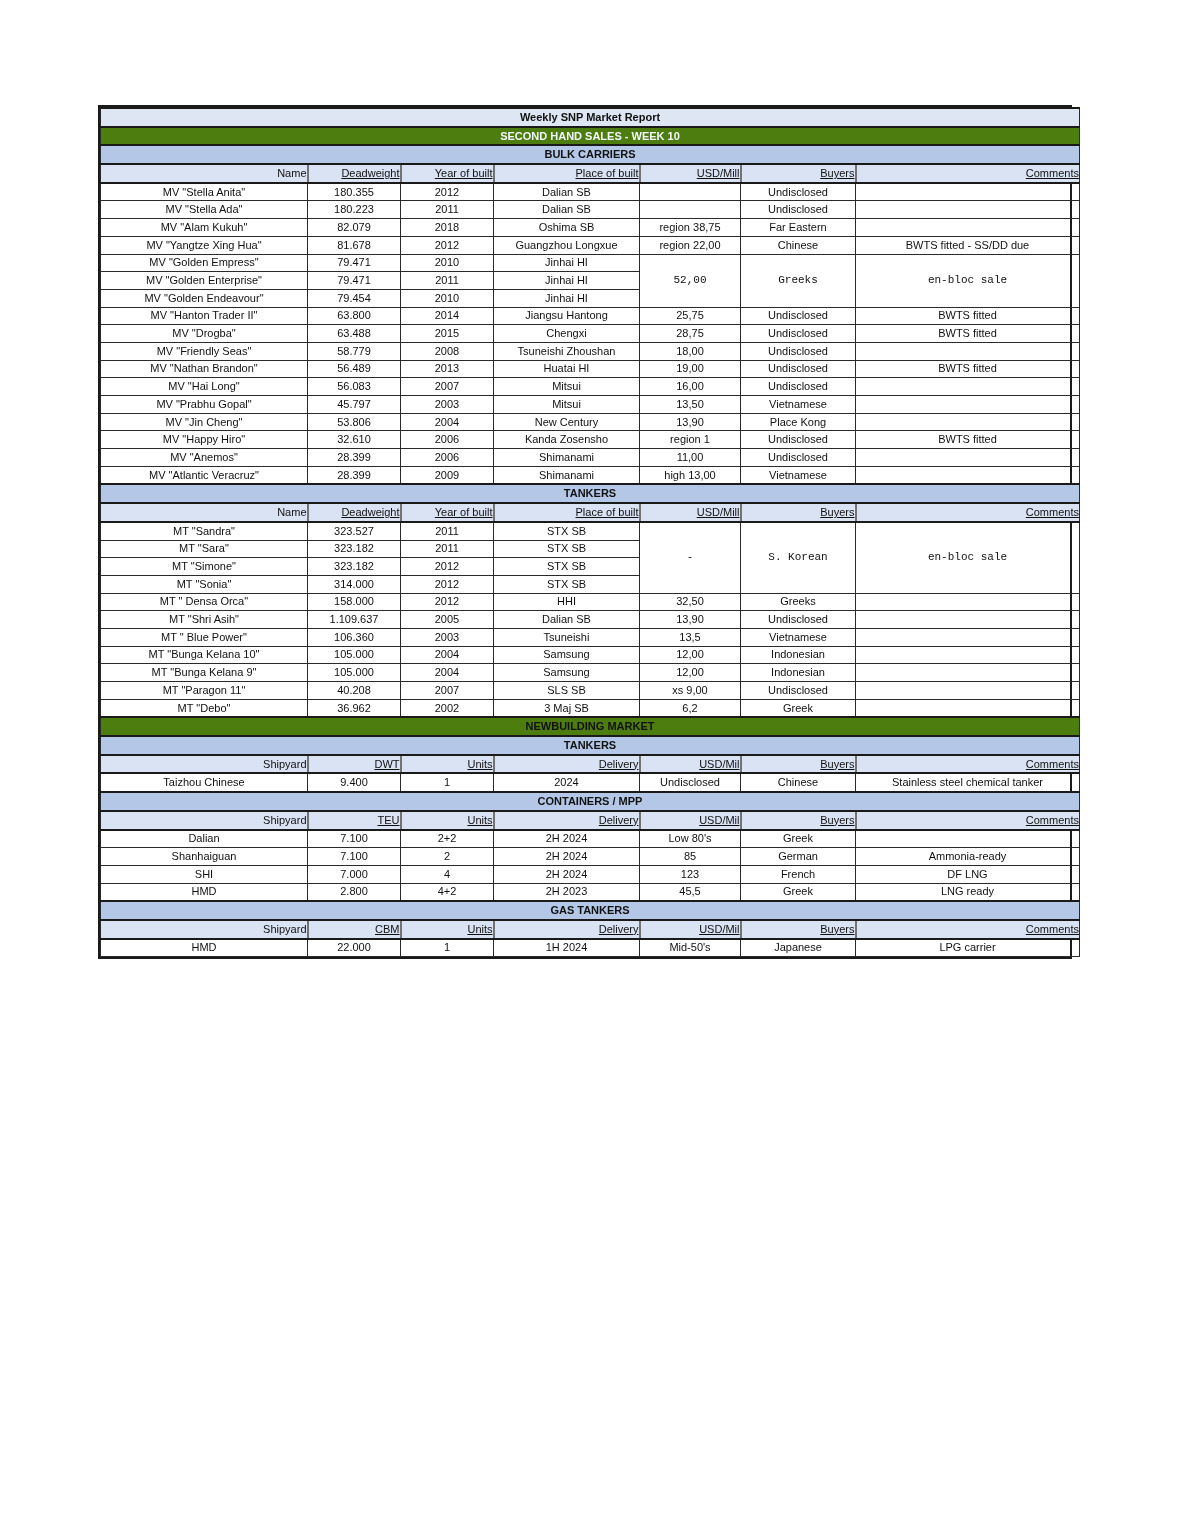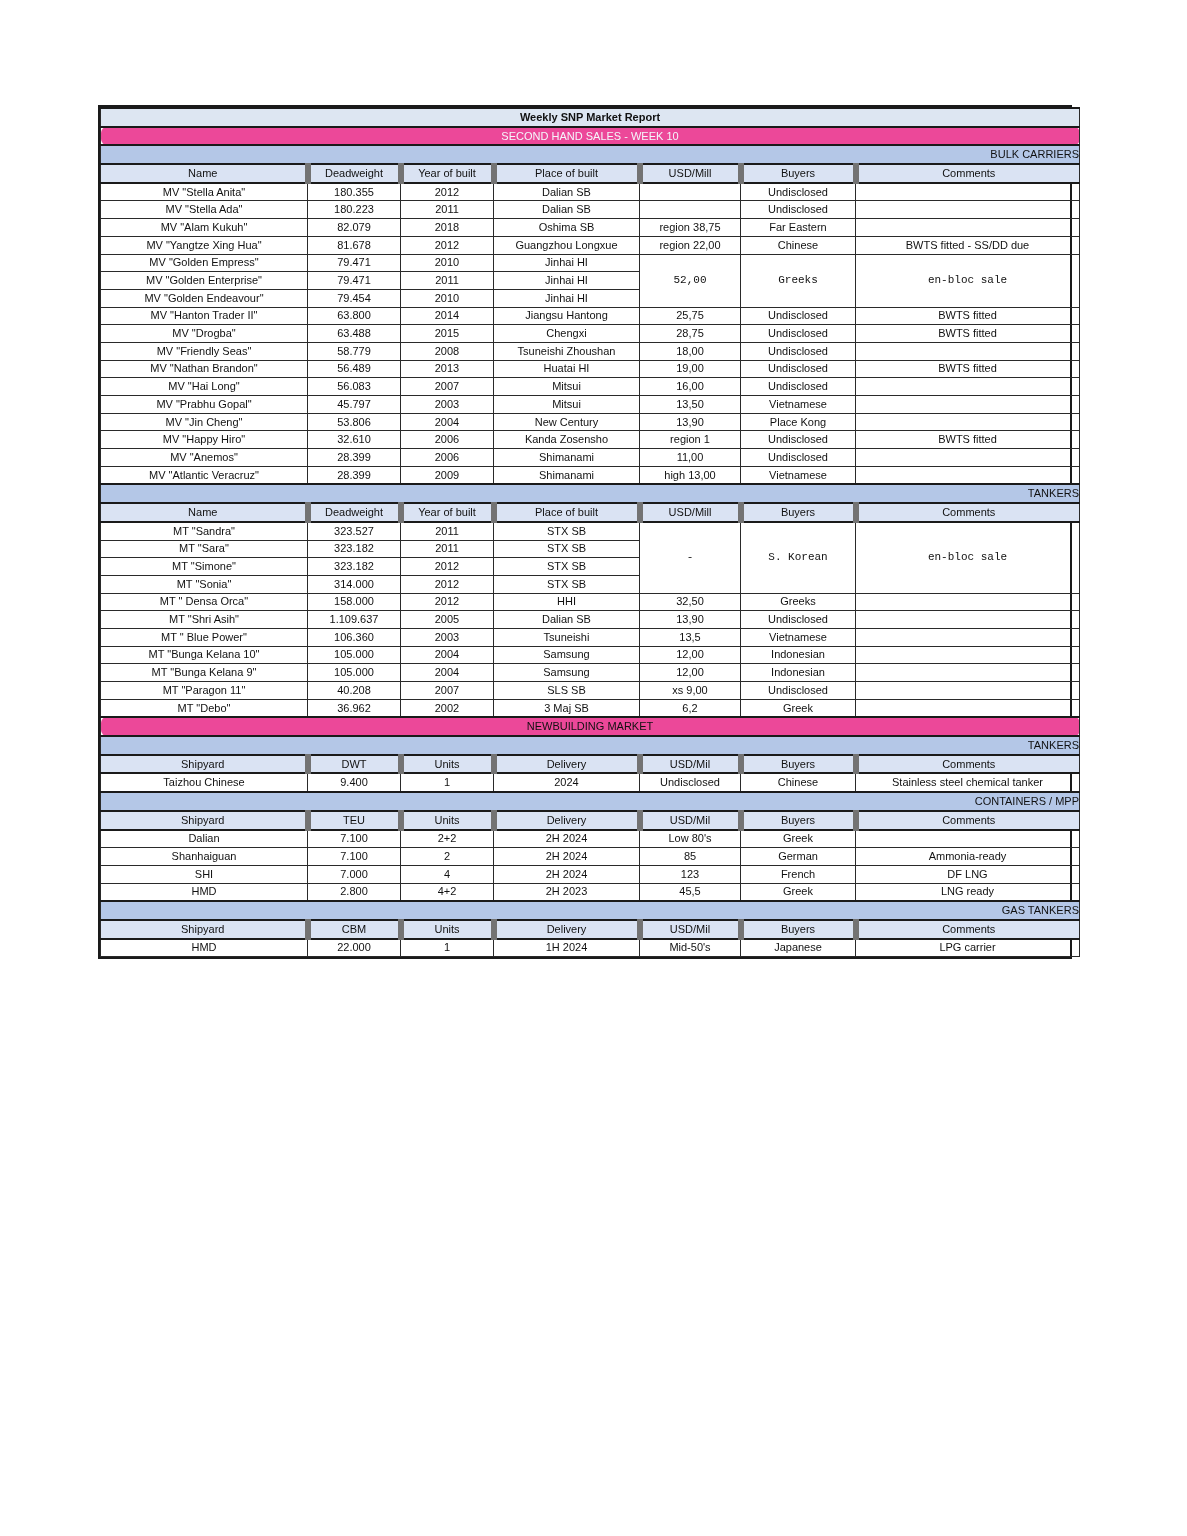--- a/index.html
+++ b/index.html
@@ -5,25 +5,25 @@
   html, body { margin: 0; padding: 0; background: #ffffff; }
   body { width: 1187px; height: 1536px; position: relative; font-family: "Liberation Sans", sans-serif; color: #111; }
   #report {
     position: absolute; left: 98px; top: 105px; width: 974px;
     border: 2px solid #1a1a1a; box-sizing: border-box;
     font-size: 11px;
   }
   table { border-collapse: collapse; width: 100%; table-layout: fixed; }
   td, th { border: 1px solid #2a2a2a; text-align: center; padding: 0; height: 16.7px; line-height: 15px; font-weight: normal; white-space: nowrap; overflow: hidden; }
   .band-title { background: #dde6f2; font-weight: bold; }
-  .band-dark { background: #ec4899; font-weight: normal; border-radius: 6px; }
+  .band-dark { background: #4d7c0f; font-weight: bold; }
   .band-dark.white-text { color: #f4f7fc; }
-  .band-mid { background: #b4c7e7; font-weight: normal; text-align: right; }
-  .hdr td { background: #dae3f3; border-top: 2px solid #1a1a1a; border-bottom: 2px solid #1a1a1a; }
-  .hdr td + td { border-left: 6px solid #737373; }
+  .band-mid { background: #b4c7e7; font-weight: bold; }
+  .hdr td { background: #dae3f3; border-top: 2px solid #1a1a1a; border-bottom: 2px solid #1a1a1a; text-align: right; }
+  .hdr td + td { border-left: 2px solid #737373; text-decoration: underline; }
   .section-row td { border-top: 2px solid #1a1a1a; border-bottom: 2px solid #1a1a1a; }
   col.c1 { width: 207px; } col.c2 { width: 93px; } col.c3 { width: 93px; } col.c4 { width: 146px; }
   col.c5 { width: 101px; } col.c6 { width: 115px; } col.c7 { width: 224px; }
   .merged { vertical-align: middle; font-family: Liberation Mono, monospace; }
 </style>
 </head>
 <body>
 
 <div id="report">
 <table>

